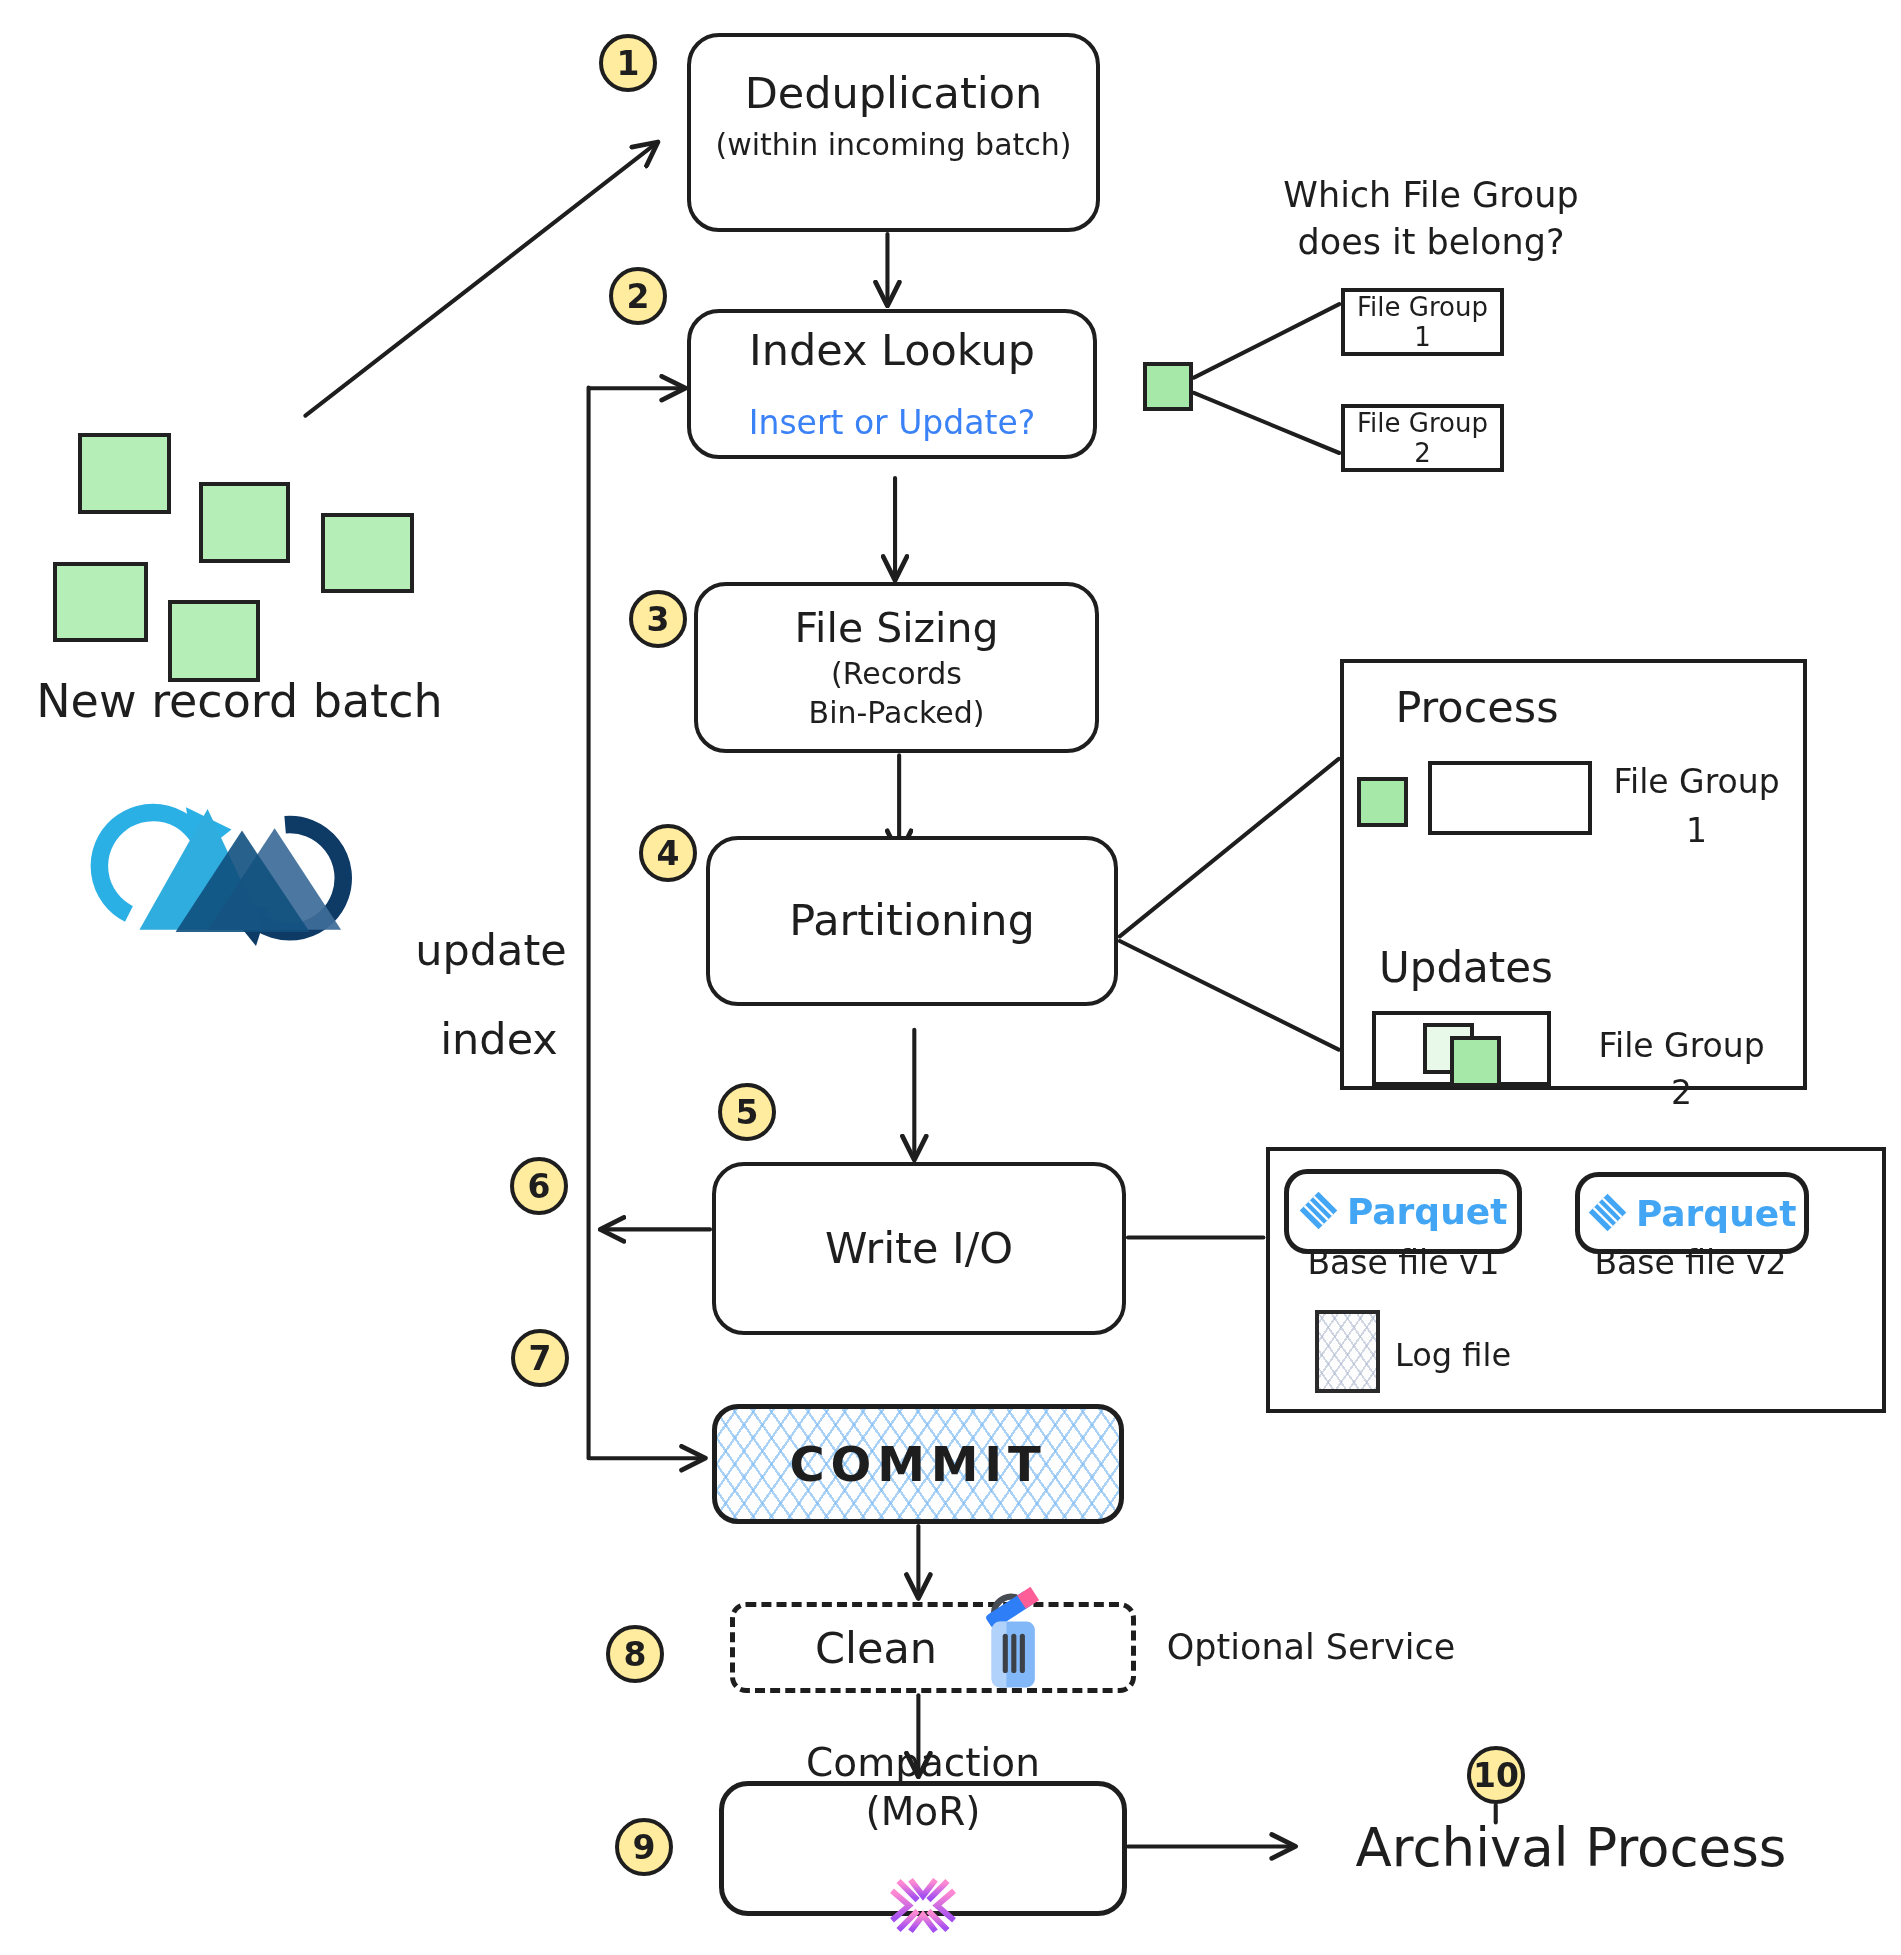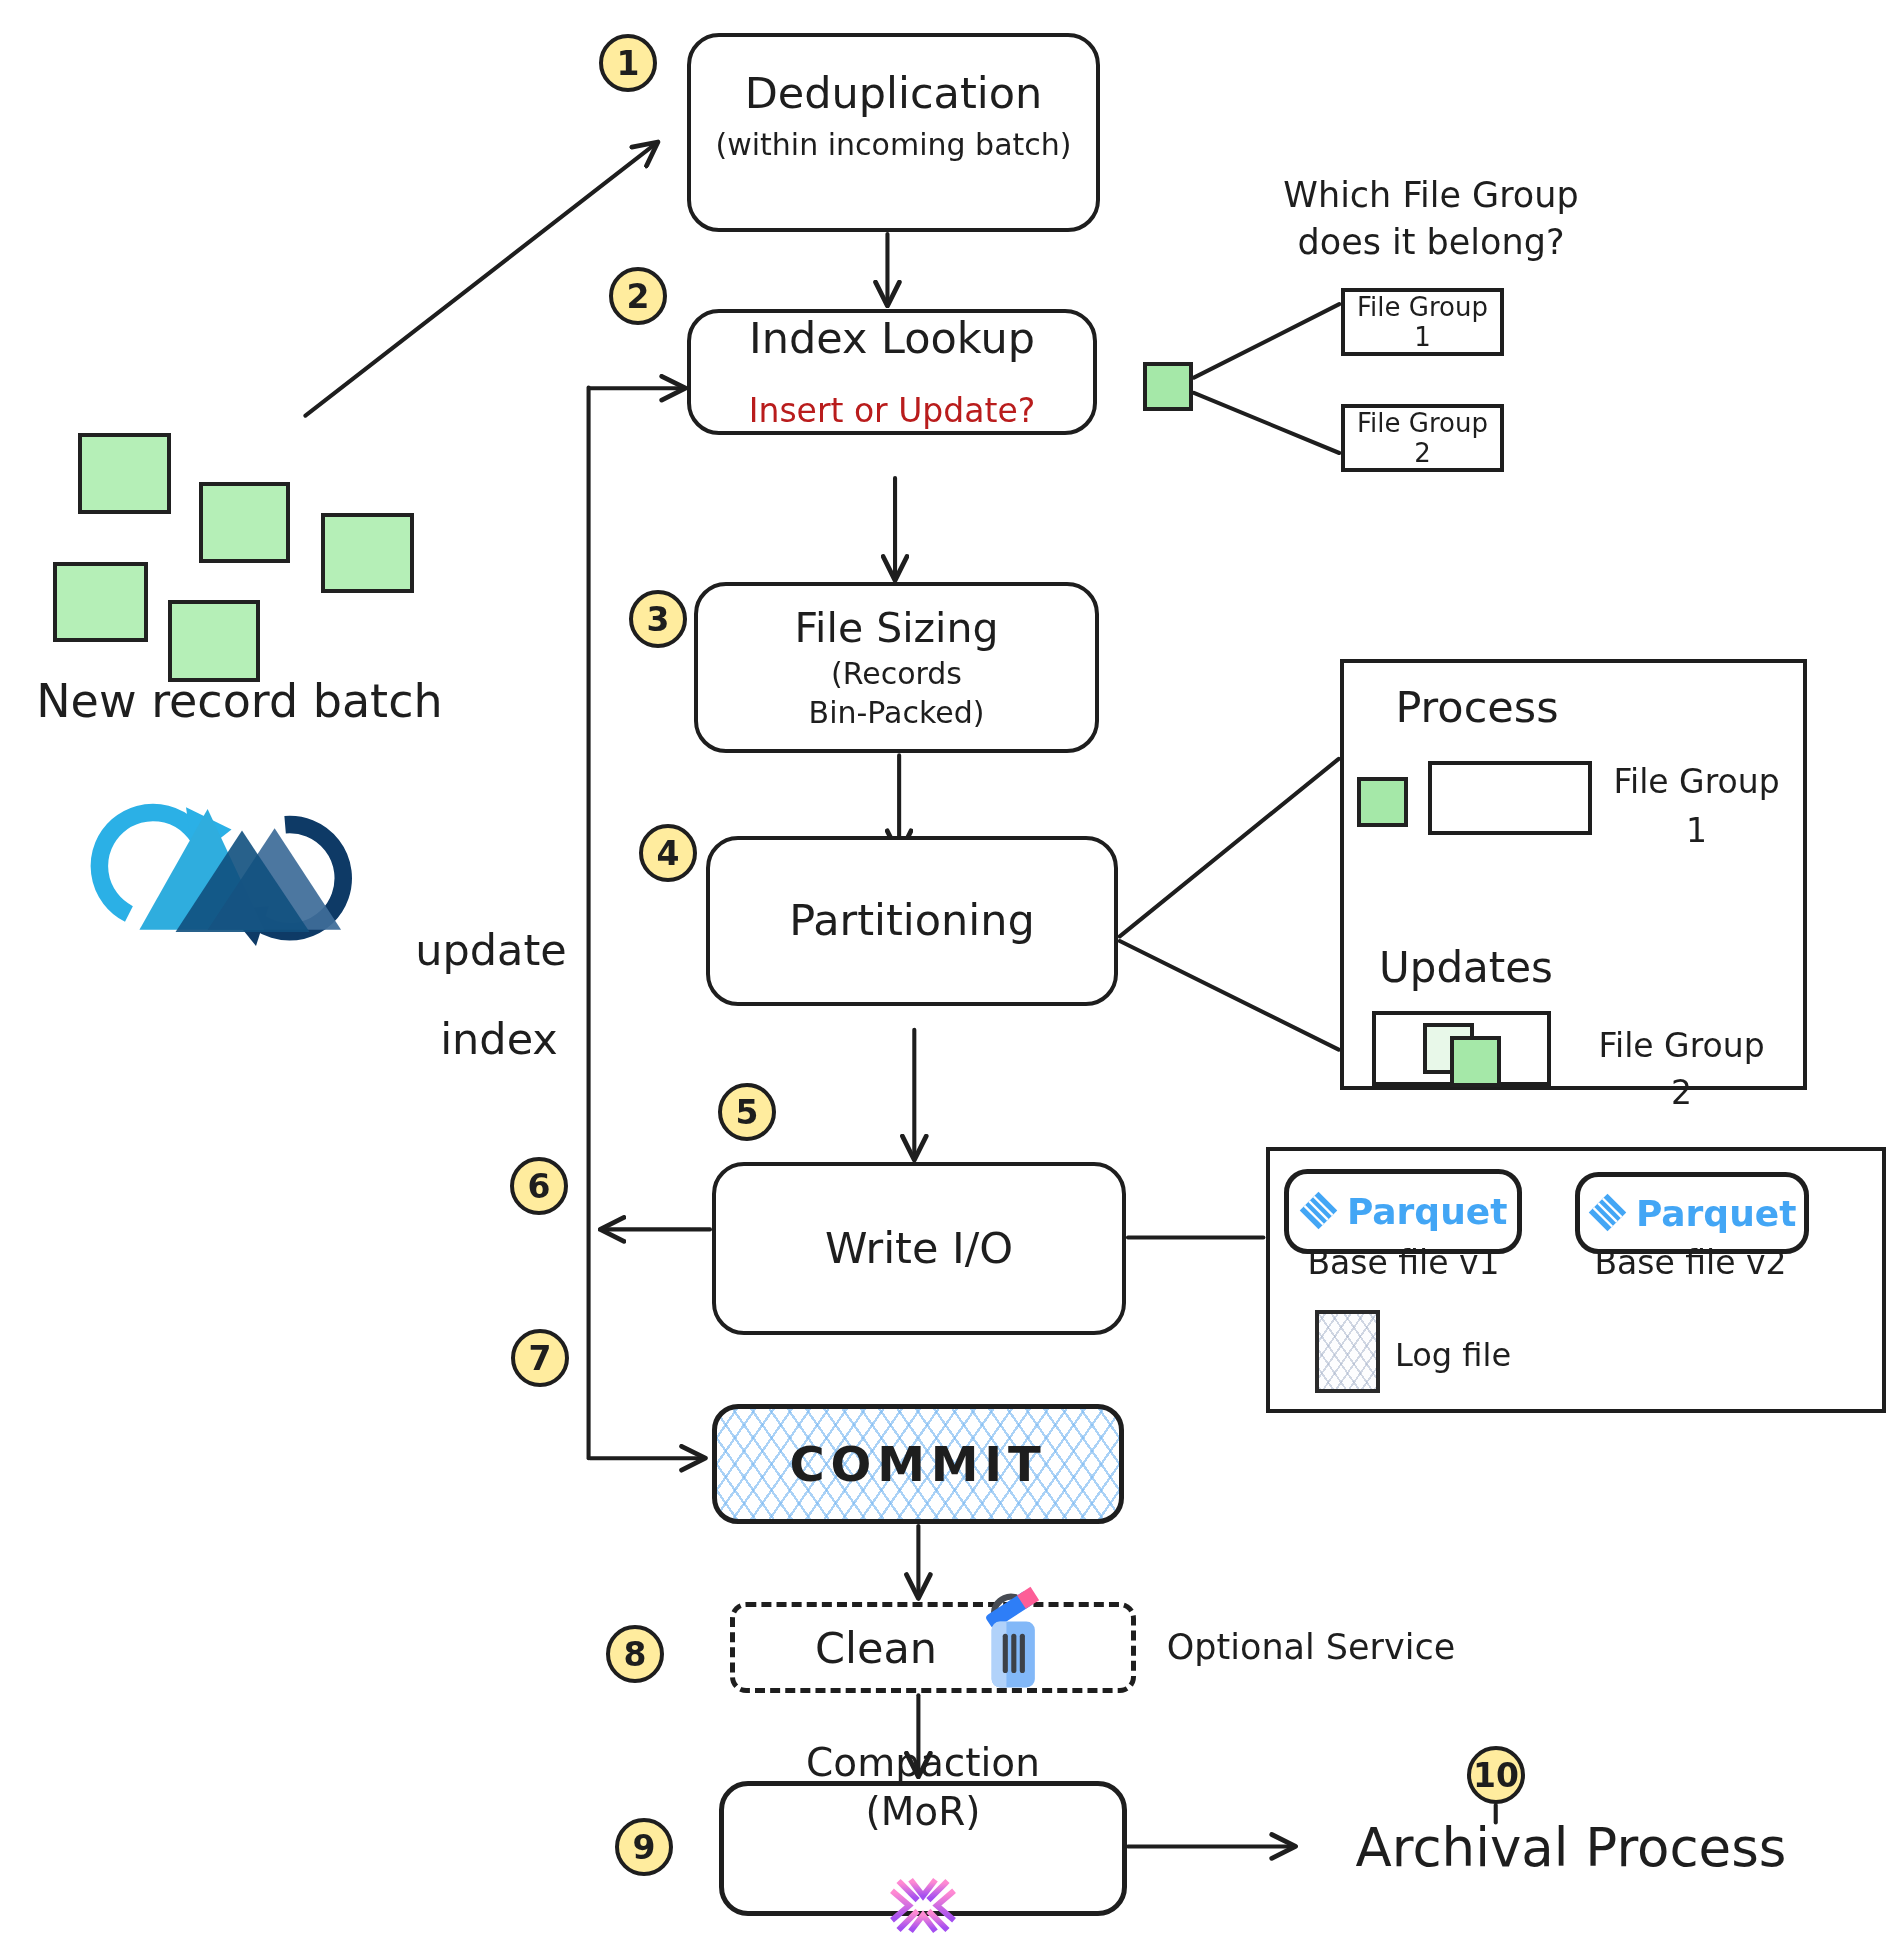--- a/index.html
+++ b/index.html
@@ -98,23 +98,23 @@
 <div class="badge" style="left:511px;top:1329px;">7</div>
 <div class="badge" style="left:606px;top:1625px;">8</div>
 <div class="badge" style="left:615px;top:1818px;">9</div>
 <div class="badge" style="left:1467px;top:1746px;">10</div>
 
 <div class="node" style="left:687px;top:33px;width:413px;height:199px;padding-bottom:34px;gap:9.3px;">
   <div class="title">Deduplication</div>
   <div class="sub">(within incoming batch)</div>
 </div>
 
-<div class="node" style="left:687px;top:309px;width:410px;height:126px;gap:29px;">
+<div class="node" style="left:687px;top:309px;width:410px;height:150px;gap:29px;">
   <div class="title">Index Lookup</div>
-  <div class="sub" style="color:#b91c1c;font-size:33px;">Insert or Update?</div>
+  <div class="sub" style="color:#3b82f6;font-size:33px;">Insert or Update?</div>
 </div>
 
 <div class="node" style="left:694px;top:582px;width:405px;height:171px;gap:5px;">
   <div class="title" style="font-size:41px;">File Sizing</div>
   <div class="sub">(Records</div>
   <div class="sub">Bin-Packed)</div>
 </div>
 
 <div class="node" style="left:706px;top:836px;width:412px;height:170px;">
   <div class="title">Partitioning</div>

